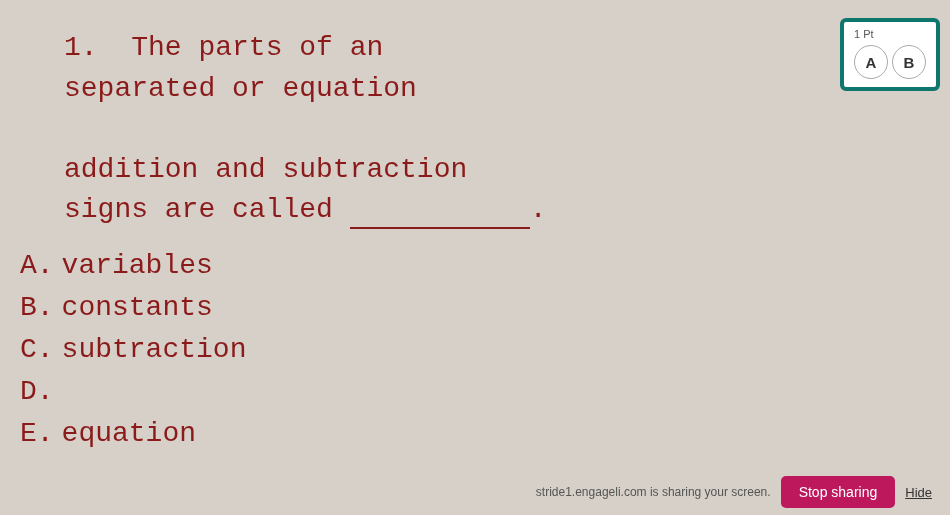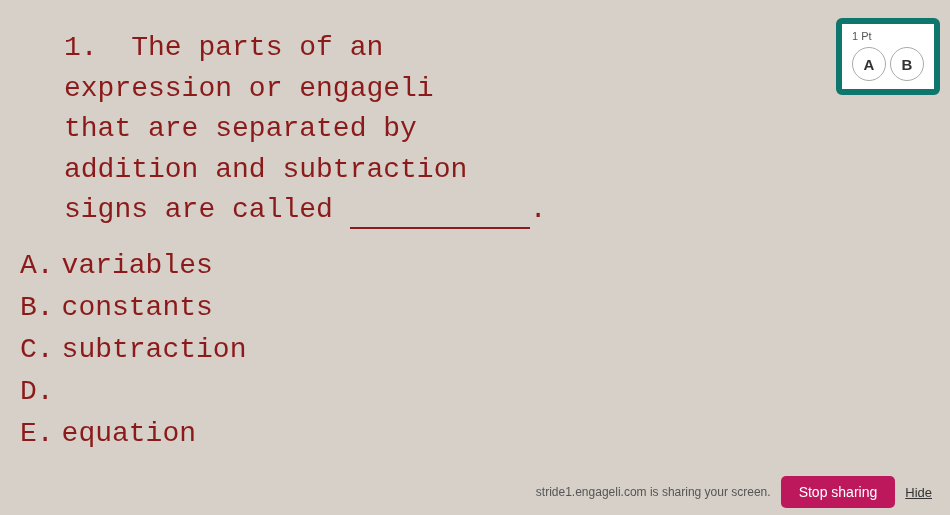--- a/index.html
+++ b/index.html
@@ -49,21 +49,21 @@
       align-items: baseline;
       gap: 8px;
     }
 
     
     .score-card {
       position: absolute;
       top: 18px;
       right: 10px;
       background: white;
-      border: 6px solid #0f766e;
+      border: 4px solid #0f766e;
       border-radius: 6px;
       padding: 6px 10px 8px 10px;
       display: flex;
       flex-direction: column;
       align-items: center;
       min-width: 90px;
     }
 
     .score-label {
       font-size: 11px;
@@ -134,22 +134,22 @@
       text-decoration: underline;
     }
   </style>
 </head>
 <body>
 
 <div class="main-content">
 
   <div class="question-text">
     <span>1.&nbsp; The parts of an</span><br>
-    <span>expression or engageli</span><br>
-    <span>that are separated by</span><br>
+    <span>separated or equation</span><br>
+    <br>
     <span>addition and subtraction</span><br>
     <span>signs are called <span class="blank-line"></span>.</span>
   </div>
 
   <div class="choices">
     <div class="choice-item">
       <span>A.</span>
       <span>variables</span>
     </div>
     <div class="choice-item">

